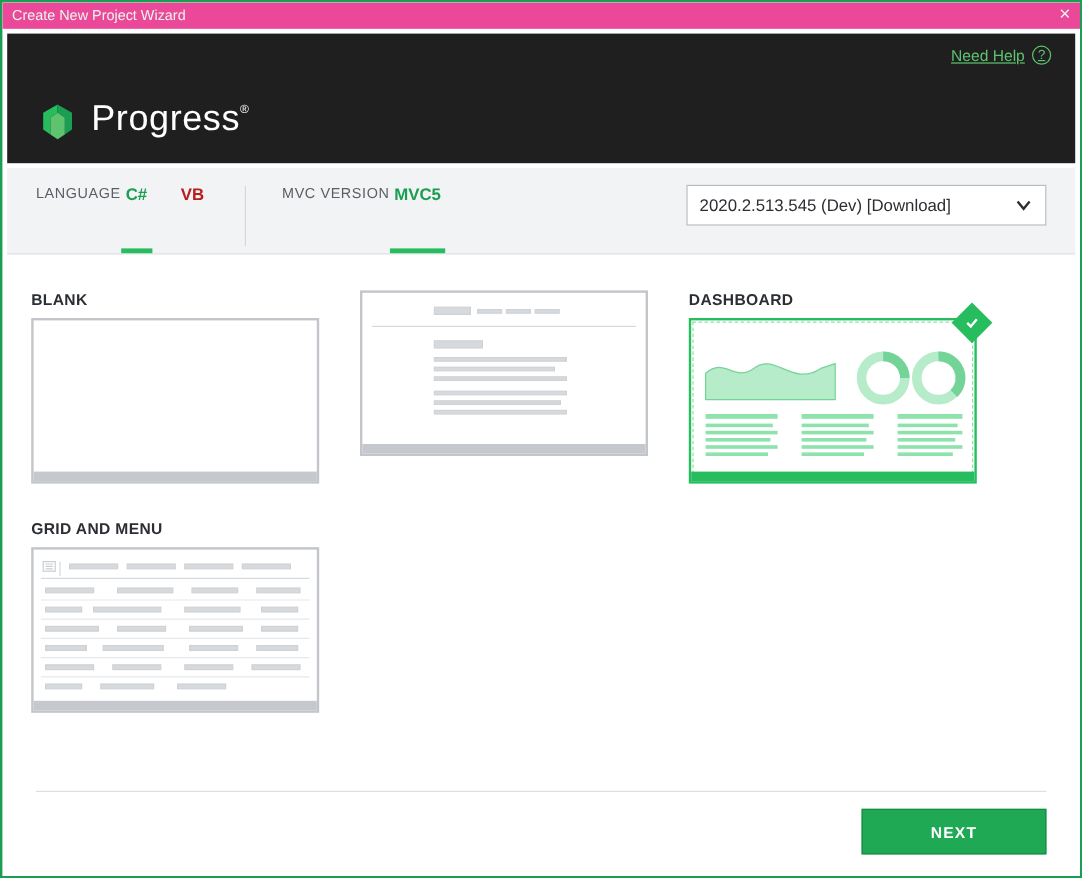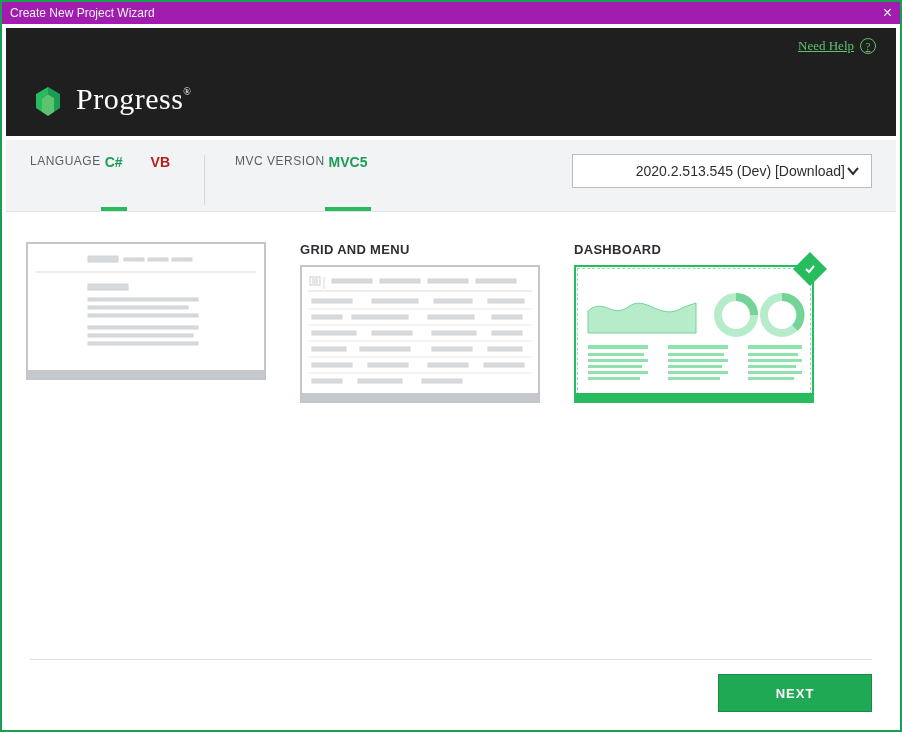--- a/index.html
+++ b/index.html
@@ -8,21 +8,21 @@
     background: #fff;
     width: 902px;
     height: 732px;
     border: 2px solid #1a9e52;
     overflow: hidden;
     position: relative;
   }
   
   .titlebar {
     height: 22px;
-    background: #a21caf;
+    background: #ec4899;
     color: #e8f6ee;
     display: flex;
     align-items: center;
     justify-content: space-between;
     padding: 0 8px;
     font-size: 12px;
   }
   .titlebar .close {
     font-size: 16px;
     line-height: 16px;
@@ -32,21 +32,20 @@
   
   .header {
     background: #1f1f1f;
     height: 108px;
     position: relative;
     margin: 4px;
     display: flex;
     align-items: flex-end;
     justify-content: space-between;
     padding: 0 24px 18px 24px;
-    font-family: Liberation Serif, serif;
   }
   .help-link {
     position: absolute;
     top: 10px;
     right: 20px;
     color: #5ec36f;
     font-size: 13px;
     text-decoration: underline;
     display: flex;
     align-items: center;
@@ -117,21 +116,21 @@
     margin-top: -6px;
   }
   .subgroup.version { margin-left: auto; }
   .version-select {
     width: 300px;
     height: 34px;
     border: 1px solid #b9bcc0;
     background: #fff;
     display: flex;
     align-items: center;
-    justify-content: flex-end;
+    justify-content: space-between;
     padding: 0 10px;
     font-size: 14px;
     color: #2b2f33;
     cursor: pointer;
   }
   .chevron svg { display:block; }
 
   
   .content {
     padding: 30px 24px 10px 24px;
@@ -251,36 +250,84 @@
             <path d="M3 5l5 6 5-6" fill="none" stroke="#2b2f33" stroke-width="2"></path>
           </svg>
       </span>
     </div>
   </div>
 </div>
 
 <div class="content">
   <div class="template-grid">
 
+    <div class="template">
+      <div class="tmpl-label">BLANK</div>
+      <div class="tmpl-card">
+        <div class="baseplate"></div>
+      </div>
+    </div>
 
     <div class="template">
       <div class="tmpl-card">
         <svg width="236" height="128" viewBox="0 0 236 128">
           <rect x="60" y="12" width="30" height="6" class="sg"></rect>
           <rect x="96" y="14" width="20" height="3" class="sg"></rect>
           <rect x="120" y="14" width="20" height="3" class="sg"></rect>
           <rect x="144" y="14" width="20" height="3" class="sg"></rect>
           <line x1="8" y1="28" x2="228" y2="28" stroke="#d6dadd"></line>
           <rect x="60" y="40" width="40" height="6" class="sg"></rect>
           <rect x="60" y="54" width="110" height="3" class="sg"></rect>
           <rect x="60" y="62" width="100" height="3" class="sg"></rect>
           <rect x="60" y="70" width="110" height="3" class="sg"></rect>
           <rect x="60" y="82" width="110" height="3" class="sg"></rect>
           <rect x="60" y="90" width="105" height="3" class="sg"></rect>
           <rect x="60" y="98" width="110" height="3" class="sg"></rect>
+        </svg>
+        <div class="baseplate"></div>
+      </div>
+    </div>
+
+    <div class="template selected">
+      <div class="tmpl-label">DASHBOARD</div>
+      <div class="tmpl-card">
+        <div class="checkbadge">
+          <svg width="14" height="14" viewBox="0 0 14 14">
+              <path d="M3 7l3 3 5-6" fill="none" stroke="#fff" stroke-width="2"></path>
+            </svg>
+        </div>
+        <svg width="236" height="128" viewBox="0 0 236 128">
+
+          <path d="M12 66 L12 44 C28 30 36 52 52 40 C70 26 84 56 108 40 L120 36 L120 66 Z" class="sg-sel" fill="#b6ecc9" stroke="none"></path>
+
+          <circle cx="160" cy="48" r="18" fill="none" stroke="#b6ecc9" stroke-width="8"></circle>
+          <path d="M160 30 A18 18 0 0 1 178 48" fill="none" stroke="#74d498" stroke-width="8"></path>
+          <circle cx="206" cy="48" r="18" fill="none" stroke="#b6ecc9" stroke-width="8"></circle>
+          <path d="M206 30 A18 18 0 0 1 219 61" fill="none" stroke="#74d498" stroke-width="8"></path>
+
+          <g fill="#8ee2ab">
+            <rect x="12" y="78" width="60" height="4"></rect>
+              <rect x="12" y="86" width="56" height="3"></rect>
+              <rect x="12" y="92" width="60" height="3"></rect>
+              <rect x="12" y="98" width="54" height="3"></rect>
+              <rect x="12" y="104" width="60" height="3"></rect>
+              <rect x="12" y="110" width="52" height="3"></rect>
+            <rect x="92" y="78" width="60" height="4"></rect>
+              <rect x="92" y="86" width="56" height="3"></rect>
+              <rect x="92" y="92" width="60" height="3"></rect>
+              <rect x="92" y="98" width="54" height="3"></rect>
+              <rect x="92" y="104" width="60" height="3"></rect>
+              <rect x="92" y="110" width="52" height="3"></rect>
+            <rect x="172" y="78" width="54" height="4"></rect>
+              <rect x="172" y="86" width="50" height="3"></rect>
+              <rect x="172" y="92" width="54" height="3"></rect>
+              <rect x="172" y="98" width="48" height="3"></rect>
+              <rect x="172" y="104" width="54" height="3"></rect>
+              <rect x="172" y="110" width="46" height="3"></rect>
+          </g>
         </svg>
         <div class="baseplate"></div>
       </div>
     </div>
 
     <div class="template">
       <div class="tmpl-label">GRID AND MENU</div>
       <div class="tmpl-card">
         <svg width="236" height="128" viewBox="0 0 236 128">
           <rect x="8" y="10" width="10" height="8" fill="none" stroke="#c9cdd1"></rect>
@@ -322,60 +369,18 @@
             <line x1="6" y1="106" x2="230" y2="106" stroke="#e6e8ea"></line>
             <rect x="10" y="112" width="30" height="4" class="sg"></rect>
               <rect x="56" y="112" width="44" height="4" class="sg"></rect>
               <rect x="120" y="112" width="40" height="4" class="sg"></rect>
           </g>
         </svg>
         <div class="baseplate"></div>
       </div>
     </div>
 
-    <div class="template selected">
-      <div class="tmpl-label">DASHBOARD</div>
-      <div class="tmpl-card">
-        <div class="checkbadge">
-          <svg width="14" height="14" viewBox="0 0 14 14">
-              <path d="M3 7l3 3 5-6" fill="none" stroke="#fff" stroke-width="2"></path>
-            </svg>
-        </div>
-        <svg width="236" height="128" viewBox="0 0 236 128">
-
-          <path d="M12 66 L12 44 C28 30 36 52 52 40 C70 26 84 56 108 40 L120 36 L120 66 Z" class="sg-sel" fill="#b6ecc9" stroke="none"></path>
-
-          <circle cx="160" cy="48" r="18" fill="none" stroke="#b6ecc9" stroke-width="8"></circle>
-          <path d="M160 30 A18 18 0 0 1 178 48" fill="none" stroke="#74d498" stroke-width="8"></path>
-          <circle cx="206" cy="48" r="18" fill="none" stroke="#b6ecc9" stroke-width="8"></circle>
-          <path d="M206 30 A18 18 0 0 1 219 61" fill="none" stroke="#74d498" stroke-width="8"></path>
-
-          <g fill="#8ee2ab">
-            <rect x="12" y="78" width="60" height="4"></rect>
-              <rect x="12" y="86" width="56" height="3"></rect>
-              <rect x="12" y="92" width="60" height="3"></rect>
-              <rect x="12" y="98" width="54" height="3"></rect>
-              <rect x="12" y="104" width="60" height="3"></rect>
-              <rect x="12" y="110" width="52" height="3"></rect>
-            <rect x="92" y="78" width="60" height="4"></rect>
-              <rect x="92" y="86" width="56" height="3"></rect>
-              <rect x="92" y="92" width="60" height="3"></rect>
-              <rect x="92" y="98" width="54" height="3"></rect>
-              <rect x="92" y="104" width="60" height="3"></rect>
-              <rect x="92" y="110" width="52" height="3"></rect>
-            <rect x="172" y="78" width="54" height="4"></rect>
-              <rect x="172" y="86" width="50" height="3"></rect>
-              <rect x="172" y="92" width="54" height="3"></rect>
-              <rect x="172" y="98" width="48" height="3"></rect>
-              <rect x="172" y="104" width="54" height="3"></rect>
-              <rect x="172" y="110" width="46" height="3"></rect>
-          </g>
-        </svg>
-        <div class="baseplate"></div>
-      </div>
-    </div>
-
   </div>
 </div>
 
 <div class="footer">
   <button class="btn-next">NEXT</button>
 </div>
 
 </body></html>

